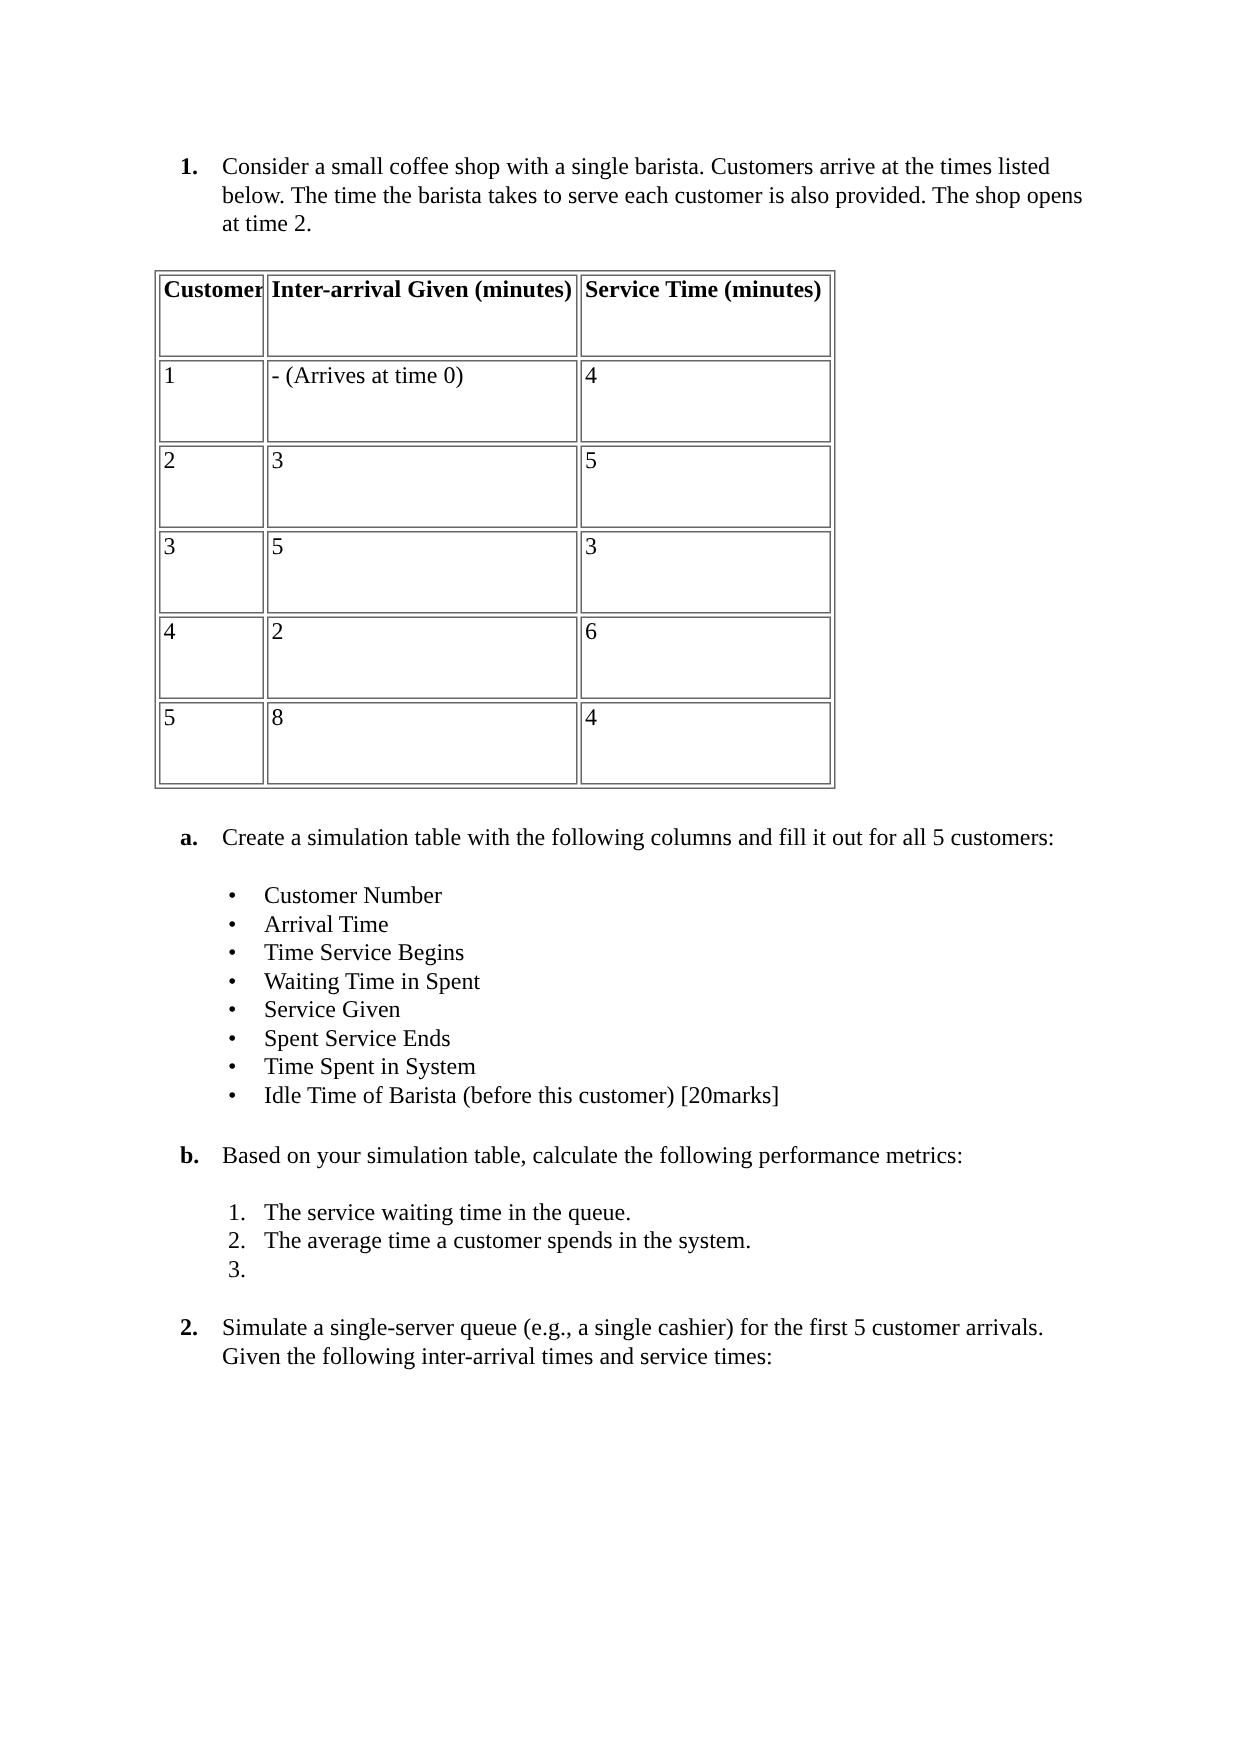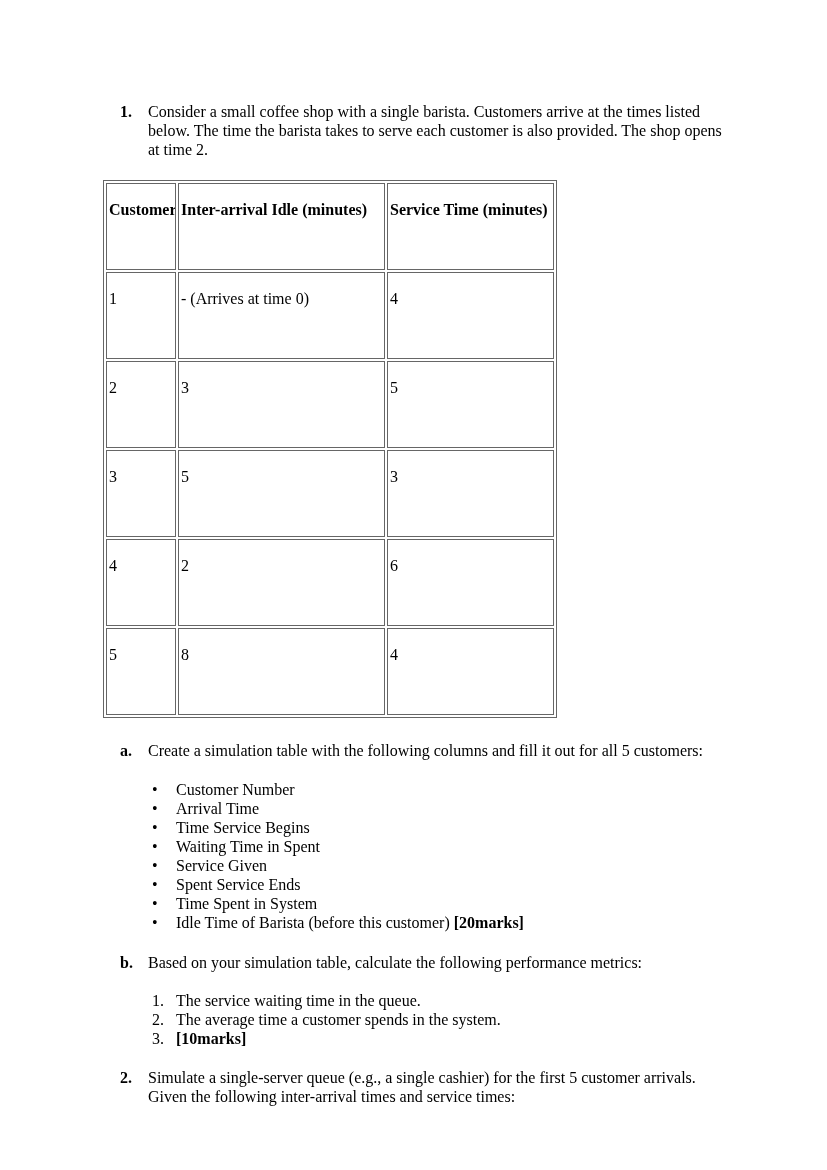--- a/index.html
+++ b/index.html
@@ -39,21 +39,21 @@
     border-spacing: 2px;
     border: 1px solid #666666;
     width: 454px;
     table-layout: fixed;
     margin-top: 21px;
   }
   table.data th, table.data td {
     border: 1px solid #666666;
     vertical-align: top;
     text-align: left;
-    padding: 16px 2px;
+    padding: 0 2px;
     height: 53px;
     font-size: 16px;
     line-height: 20px;
     overflow: hidden;
   }
   table.data th { font-weight: bold; }
   
   .part-a { margin-top: 23px; }
   .bullets { margin: 20px 0 0 49px; }
   .bullet {
@@ -66,21 +66,21 @@
   }
   .bullet .btext { width: 600px; }
   .part-b { margin-top: 21px; }
   .sublist { margin: 19px 0 0 49px; }
   .subitem { display: flex; }
   .subitem .num {
     flex: none;
     width: 24px;
   }
   .subitem .stext { width: 600px; }
-  .marks { font-weight: bold; }
+  .marks { font-weight: normal; text-align: center; }
   .q2 { margin-top: 20px; }
 </style>
 </head>
 <body>
 
 <div class="page">
 
   <div class="qitem">
     <span class="marker">1.</span>
     <span class="text">Consider a small coffee shop with a single barista. Customers arrive at the times listed below. The time the barista takes to serve each customer is also provided. The shop opens at time 2.</span>
@@ -88,21 +88,21 @@
 
   <table class="data">
     <colgroup>
       <col style="width:70px">
       <col style="width:207px">
       <col style="width:167px">
     </colgroup>
     <tbody>
       <tr>
         <th>Customer</th>
-        <th>Inter-arrival Idle (minutes)</th>
+        <th>Inter-arrival Given (minutes)</th>
         <th>Service Time (minutes)</th>
       </tr>
       <tr>
         <td>1</td>
         <td>- (Arrives at time 0)</td>
         <td>4</td>
       </tr>
       <tr>
         <td>2</td>
         <td>3</td>
@@ -175,21 +175,21 @@
     <div class="subitem">
       <span class="num">1.</span>
       <span class="stext">The service waiting time in the queue.</span>
     </div>
     <div class="subitem">
       <span class="num">2.</span>
       <span class="stext">The average time a customer spends in the system.</span>
     </div>
     <div class="subitem">
       <span class="num">3.</span>
-      <span class="stext"><span class="marks" style="display:block">[10marks]</span></span>
+      <span class="stext"></span>
     </div>
   </div>
 
   <div class="qitem q2">
     <span class="marker">2.</span>
     <span class="text">Simulate a single-server queue (e.g., a single cashier) for the first 5 customer arrivals. Given the following inter-arrival times and service times:</span>
   </div>
 
 </div>
 

